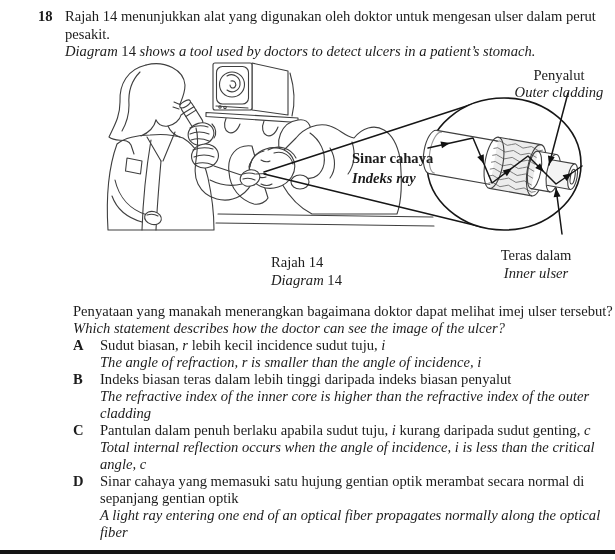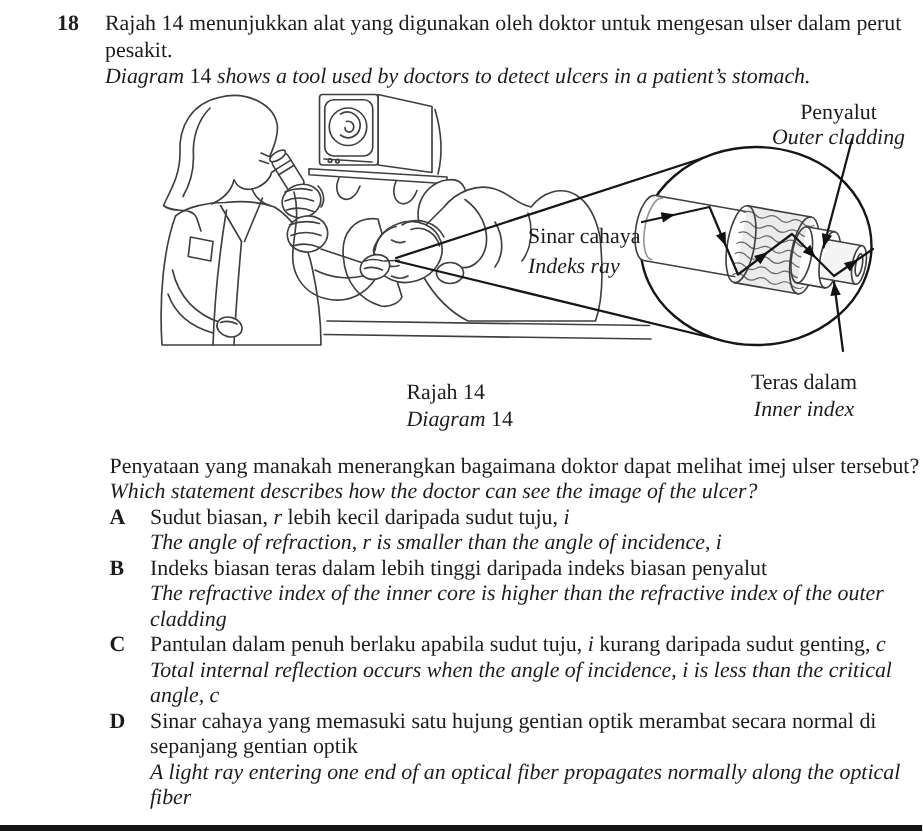--- a/index.html
+++ b/index.html
@@ -1,27 +1,27 @@
 <!DOCTYPE html>
 <html><head>
 <meta charset="utf-8">
 <style>
   html,body{margin:0;padding:0;background:#fff;}
   .page{position:relative;width:615px;height:560px;background:#fff;overflow:hidden;
         font-family:"Liberation Serif",serif;font-size:14.6px;color:#1c1c1c;}
   .it{font-style:italic}
   .em{font-style:italic}
-  #intro{position:absolute;left:38px;top:8px;width:566px;display:flex;justify-content:space-between;}
+  #intro{position:absolute;left:38px;top:8px;width:566px;display:flex;}
   .qnum{width:27px;flex:none;font-weight:bold;}
   .intro-text{width:534px;line-height:17.5px;}
   #diagram{position:absolute;left:0;top:58px;width:615px;height:236px;}
   #diagram svg{position:absolute;left:0;top:0;}
   .dlabel{position:absolute;line-height:17px;white-space:nowrap;}
   #lbl-cladding{left:489px;top:9px;width:140px;text-align:center;}
-  #lbl-ray{left:352px;top:90px;line-height:20px;}
+  #lbl-ray{left:352px;top:90px;line-height:20px;font-weight:bold;}
   #lbl-core{left:466px;top:177px;width:140px;text-align:center;line-height:17.5px;margin-top:12px;}
   #caption{position:absolute;left:271px;top:196px;width:140px;text-align:left;line-height:17.5px;}
   #question{position:absolute;left:58px;top:303px;width:554px;line-height:17px;margin-left:15px;}
   .opt{display:flex;}
   .opt .letter{width:27px;flex:none;font-weight:bold;}
   .opt .obody{width:527px;}
   #bottom-rule{position:absolute;left:0;top:550px;width:615px;height:3.5px;background:#151515;}
   
   .ln{fill:none;stroke:#3f3f3f;stroke-width:1.1;stroke-linecap:round;stroke-linejoin:round}
   .lnb{fill:none;stroke:#161616;stroke-width:1.5;stroke-linecap:round;stroke-linejoin:round}
@@ -208,37 +208,37 @@
     <div class="dlabel" id="lbl-cladding">
       <div>Penyalut</div>
       <div class="it">Outer cladding</div>
     </div>
     <div class="dlabel" id="lbl-ray">
       <div>Sinar cahaya</div>
       <div class="it">Indeks ray</div>
     </div>
     <div class="dlabel" id="lbl-core">
       <div>Teras dalam</div>
-      <div class="it">Inner index</div>
+      <div class="it">Inner ulser</div>
     </div>
 
     <div id="caption">
       <div>Rajah 14</div>
       <div><span class="em">Diagram</span><span> 14</span></div>
     </div>
   </div>
 
   <div id="question">
     <div>Penyataan yang manakah menerangkan bagaimana doktor dapat melihat imej ulser tersebut?</div>
     <div class="it">Which statement describes how the doctor can see the image of the ulcer?</div>
 
     <div class="opt">
       <div class="letter">A</div>
       <div class="obody">
-        <div><span>Sudut biasan, </span><span class="em">r</span><span> lebih kecil daripada sudut tuju, </span><span class="em">i</span></div>
+        <div><span>Sudut biasan, </span><span class="em">r</span><span> lebih kecil incidence sudut tuju, </span><span class="em">i</span></div>
         <div class="it">The angle of refraction, r is smaller than the angle of incidence, i</div>
       </div>
     </div>
 
     <div class="opt">
       <div class="letter">B</div>
       <div class="obody">
         <div><span>Indeks biasan teras dalam lebih tinggi daripada indeks biasan penyalut</span></div>
         <div class="it">The refractive index of the inner core is higher than the refractive index of the outer cladding</div>
       </div>

